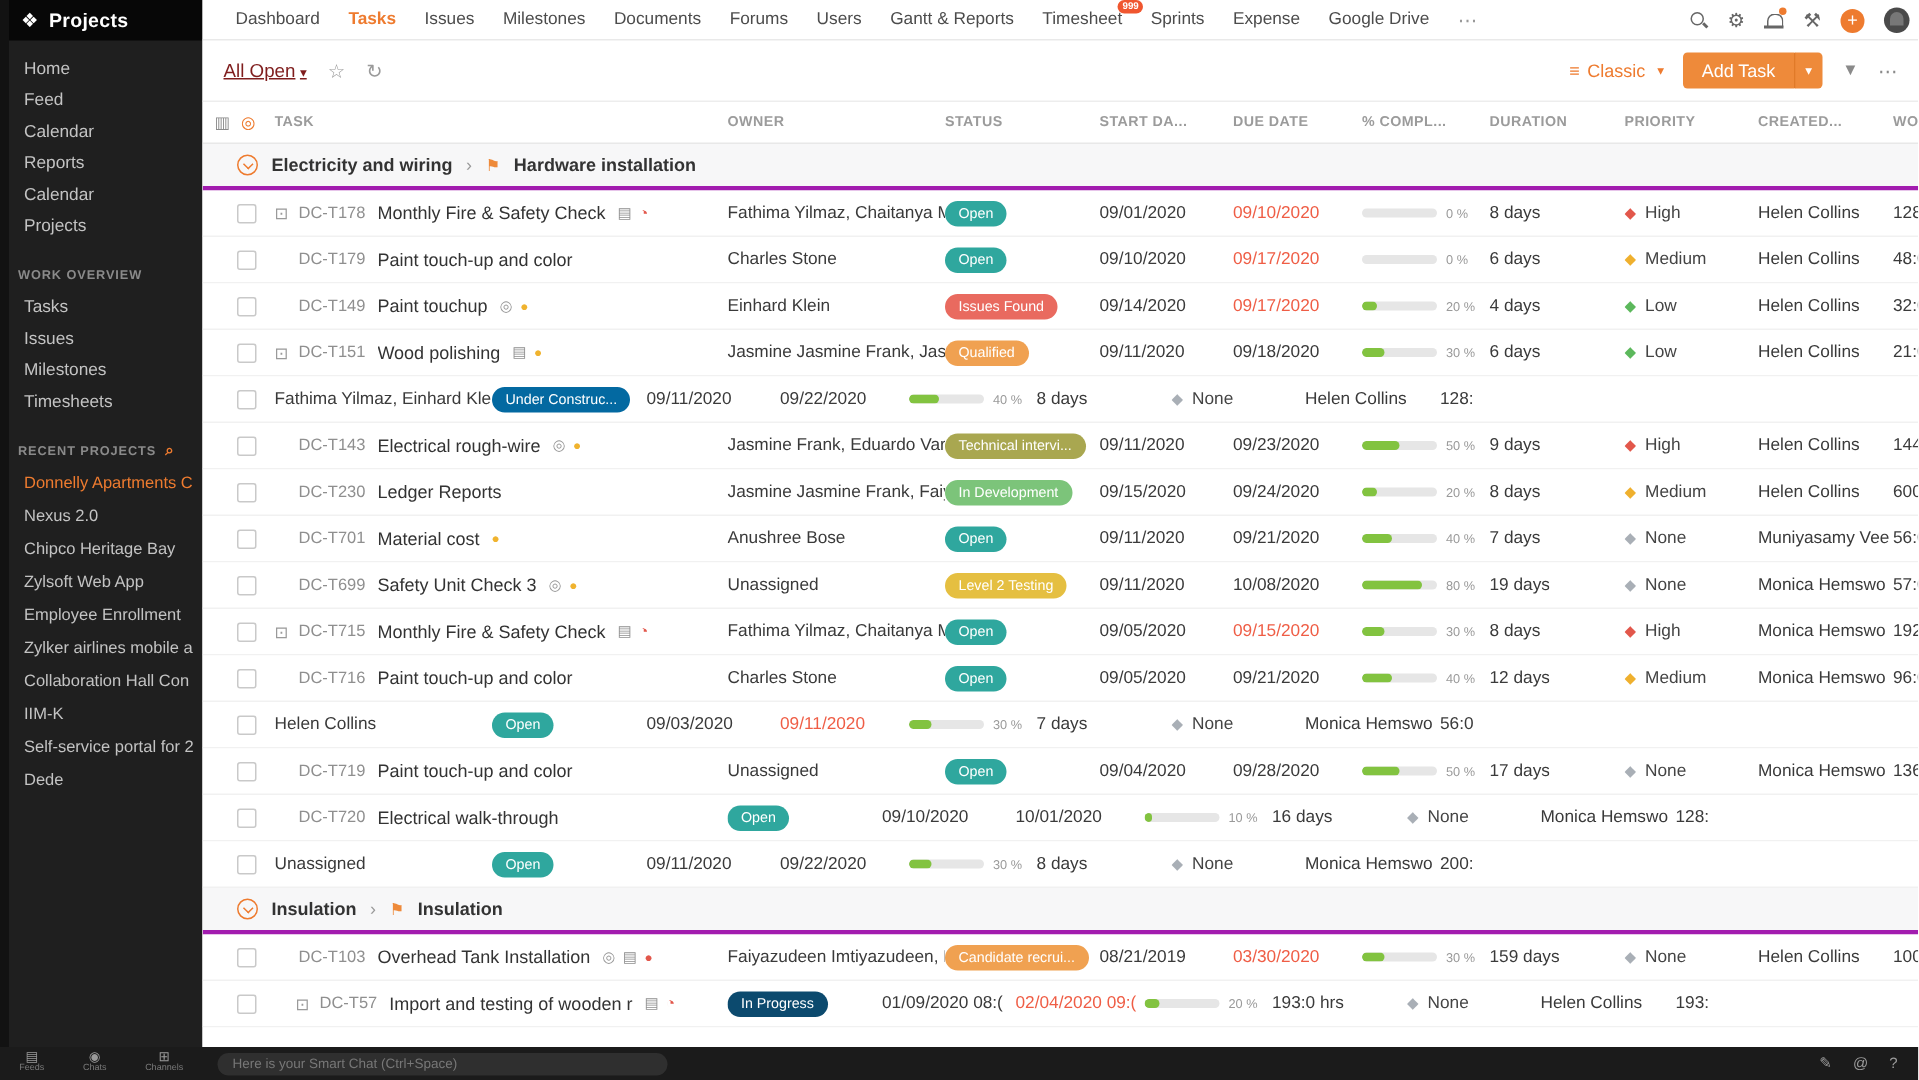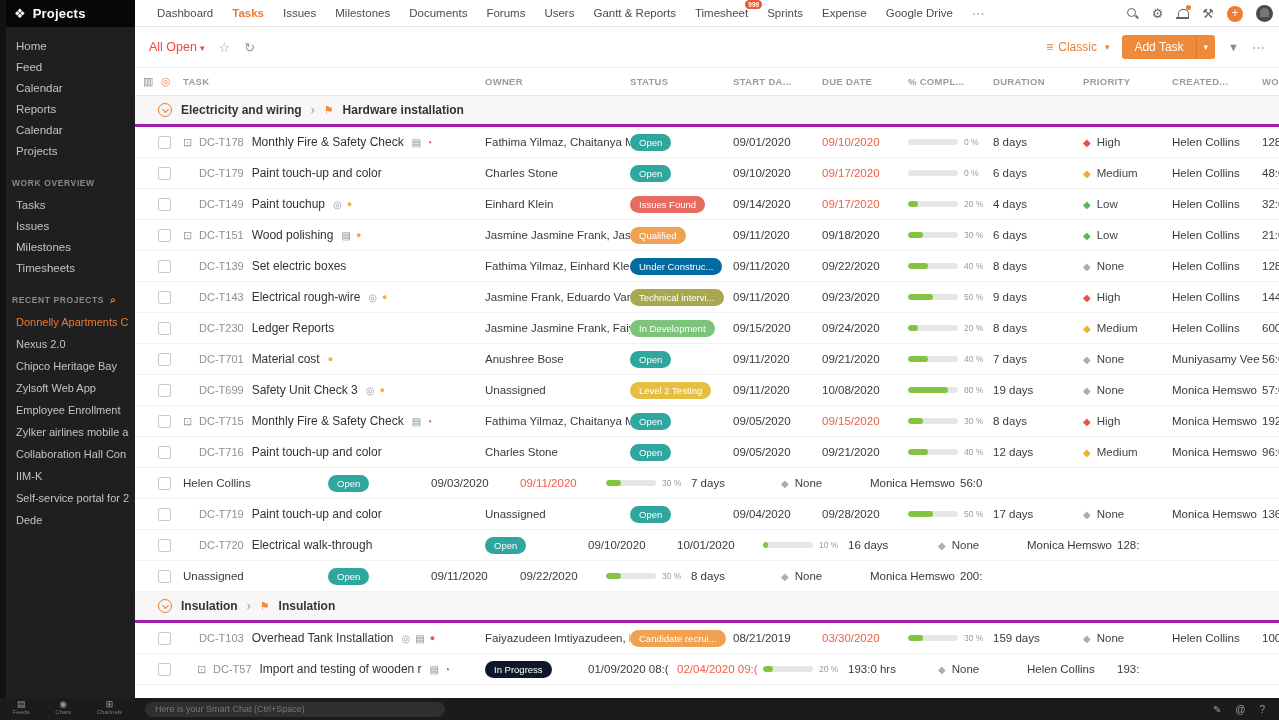--- a/index.html
+++ b/index.html
@@ -34,21 +34,21 @@
   .i-css-bell { width:13px; height:13px; }
   .i-css-bell::before { content:""; position:absolute; left:2px; top:2px; width:9px; height:8px; border:1.5px solid #666; border-bottom:none; border-radius:5px 5px 0 0; }
   .i-css-bell::after { content:""; position:absolute; left:0; top:10px; width:13px; height:1.5px; background:#666; }
   .bell-dot { position:absolute; right:-2px; top:-2px; width:5px; height:5px; background:#ee7b2f; border-radius:50%; }
   .i-css-plus { width:16px; height:16px; background:#ee7b2f; border-radius:50%; color:#fff; font-size:12px; line-height:15px; text-align:center; }
   .i-css-avatar { width:17px; height:17px; background:#4a4a4a; border-radius:50%; overflow:hidden; }
   .i-css-avatar::after { content:""; position:absolute; left:4px; top:3px; width:9px; height:9px; background:#777; border-radius:50% 50% 0 0; }
 
   .toolbar { height:41px; display:flex; align-items:center; padding:0 14px; border-bottom:1px solid #ededed; }
   .tb-left { display:flex; align-items:center; gap:14px; }
-  .tb-filter { color:#ef4444; font-size:12.5px; cursor:pointer; }
+  .tb-filter { color:#7f1d1d; font-size:12.5px; cursor:pointer;text-decoration:underline; }
   .tb-caret { font-size:9px; margin-left:3px; }
   .tb-ic { color:#9a9a9a; font-size:13px; cursor:pointer; }
   .tb-right { margin-left:auto; display:flex; align-items:center; gap:13px; }
   .view-select { color:#ee7b2f; font-size:12px; cursor:pointer; display:flex; align-items:center; gap:5px; }
   .view-select .list-glyph { font-size:12px; }
   .add-task { display:flex; cursor:pointer; }
   .add-task .at-label { background:#ee8a3a; color:#fff; font-size:12px; padding:5px 12px; border-radius:3px 0 0 3px; }
   .add-task .at-caret { background:#ee8a3a; color:#fff; font-size:9px; padding:7px 7px 5px; border-left:1px solid #e07a28; border-radius:0 3px 3px 0; }
   .funnel { color:#8a8a8a; font-size:11px; cursor:pointer; }
   .more-dots { color:#8a8a8a; font-size:13px; cursor:pointer; }
@@ -409,25 +409,20 @@
               <span class="created-txt" data-name="created-by">Helen Collins</span>
             </div>
             <div class="cell w-work" data-name="work-hours-cell">
               <span class="work-txt" data-name="work-hours">21:0</span>
             </div>
           </div>
           <div class="trow task-row" data-name="task-row">
             <div class="cell w-check" data-name="task-check-cell">
               <span class="cbx" data-name="task-checkbox"></span>
             </div>
-            <div class="cell w-task" data-name="task-cell">
-              <span class="expand-slot" data-name="expand-slot"></span>
-              <span class="task-id" data-name="task-id">DC-T139</span>
-              <span class="task-name" data-name="task-name">Set electric boxes</span>
-            </div>
             <div class="cell w-owner" data-name="owner-cell">
               <span class="owner-txt" data-name="owner-name">Fathima Yilmaz, Einhard Klein</span>
             </div>
             <div class="cell w-status" data-name="status-cell">
               <span class="chip" data-name="status-badge" style="background: #0369a1;">Under Construc...</span>
             </div>
             <div class="cell w-start" data-name="start-date-cell">
               <span class="date-txt" data-name="start-date">09/11/2020</span>
             </div>
             <div class="cell w-due" data-name="due-date-cell">
@@ -925,21 +920,21 @@
             <div class="cell w-task" data-name="task-cell">
               <span class="expand-slot" data-name="expand-subtasks-icon" style="margin-left: 14px;">⊡</span>
               <span class="task-id" data-name="task-id">DC-T57</span>
               <span class="task-name" data-name="task-name">Import and testing of wooden r</span>
               <span class="row-ics" data-name="task-indicator-icons">
                 <span class="row-ic" data-name="clipboard-icon">▤</span>
                 <span class="row-ic" data-name="overdue-clock-icon">◔</span>
               </span>
             </div>
             <div class="cell w-status" data-name="status-cell">
-              <span class="chip" data-name="status-badge" style="background: #0f172a;">In Progress</span>
+              <span class="chip" data-name="status-badge" style="background: #0c4a6e;">In Progress</span>
             </div>
             <div class="cell w-start" data-name="start-date-cell">
               <span class="date-txt" data-name="start-date">01/09/2020 08:(</span>
             </div>
             <div class="cell w-due" data-name="due-date-cell">
               <span class="date-txt overdue" data-name="due-date">02/04/2020 09:(</span>
             </div>
             <div class="cell w-pct" data-name="percent-complete-cell">
               <span class="pct-bar" data-name="progress-bar">
                 <span class="pct-fill" data-name="progress-fill" style="width: 20%; display: block;"></span>

